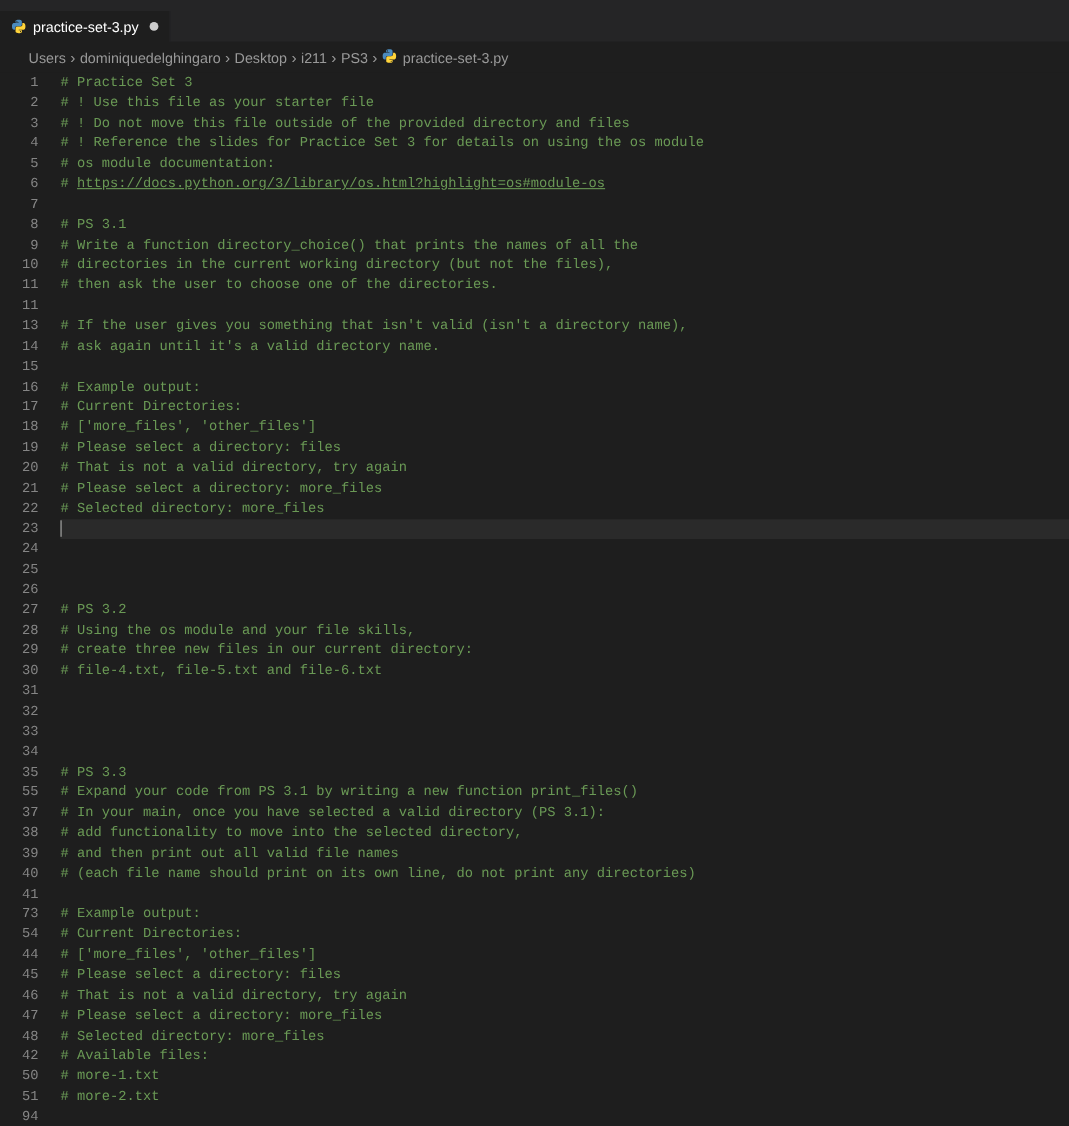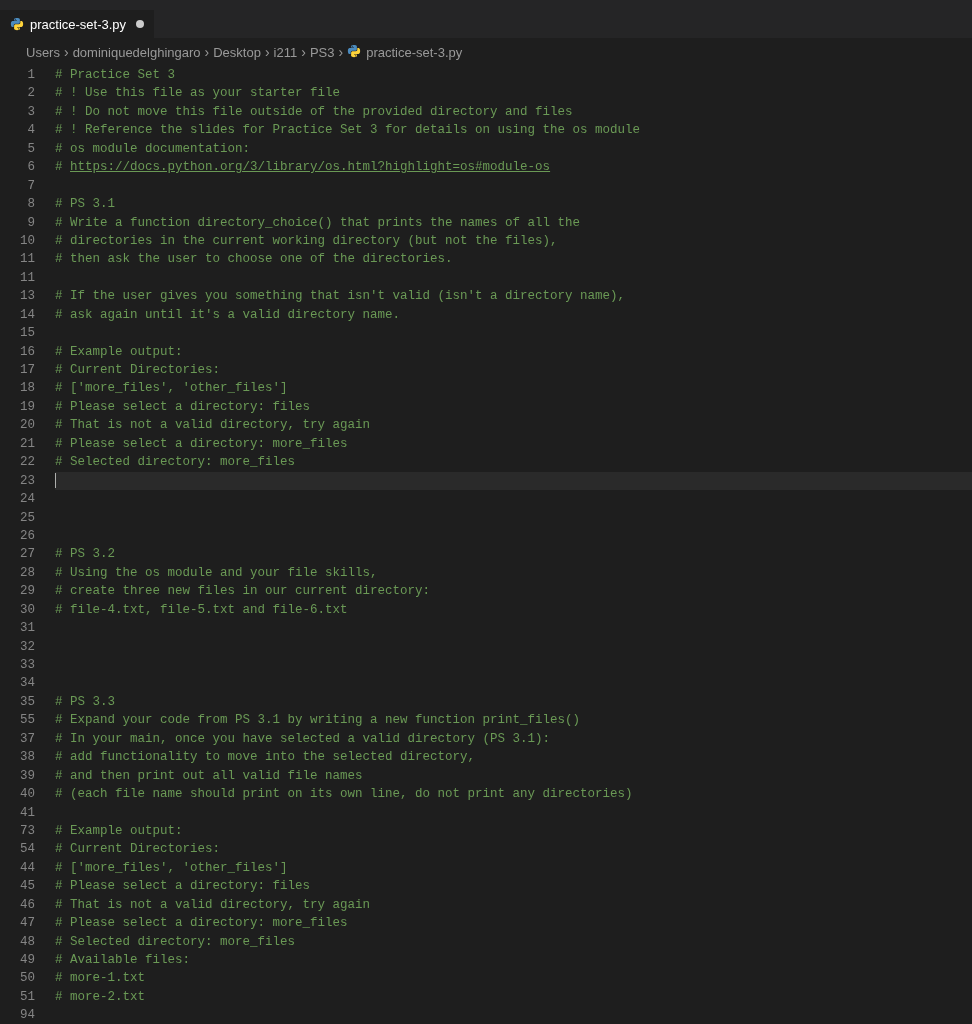--- a/index.html
+++ b/index.html
@@ -206,19 +206,19 @@
       <div class="line-num">39</div>
       <div class="line-num">40</div>
       <div class="line-num">41</div>
       <div class="line-num">73</div>
       <div class="line-num">54</div>
       <div class="line-num">44</div>
       <div class="line-num">45</div>
       <div class="line-num">46</div>
       <div class="line-num">47</div>
       <div class="line-num">48</div>
-      <div class="line-num">49</div>
+      <div class="line-num">42</div>
       <div class="line-num">50</div>
       <div class="line-num">51</div>
       <div class="line-num">94</div>
     </div>
   <div class="code" id="code"><div class="code-line"><span class="comment"># Practice Set 3</span></div><div class="code-line"><span class="comment"># ! Use this file as your starter file</span></div><div class="code-line"><span class="comment"># ! Do not move this file outside of the provided directory and files</span></div><div class="code-line"><span class="comment"># ! Reference the slides for Practice Set 3 for details on using the os module</span></div><div class="code-line"><span class="comment"># os module documentation:</span></div><div class="code-line"><span class="comment"># </span><span class="comment-link">https://docs.python.org/3/library/os.html?highlight=os#module-os</span></div><div class="code-line"></div><div class="code-line"><span class="comment"># PS 3.1</span></div><div class="code-line"><span class="comment"># Write a function directory_choice() that prints the names of all the</span></div><div class="code-line"><span class="comment"># directories in the current working directory (but not the files),</span></div><div class="code-line"><span class="comment"># then ask the user to choose one of the directories.</span></div><div class="code-line"></div><div class="code-line"><span class="comment"># If the user gives you something that isn't valid (isn't a directory name),</span></div><div class="code-line"><span class="comment"># ask again until it's a valid directory name.</span></div><div class="code-line"></div><div class="code-line"><span class="comment"># Example output:</span></div><div class="code-line"><span class="comment"># Current Directories:</span></div><div class="code-line"><span class="comment"># ['more_files', 'other_files']</span></div><div class="code-line"><span class="comment"># Please select a directory: files</span></div><div class="code-line"><span class="comment"># That is not a valid directory, try again</span></div><div class="code-line"><span class="comment"># Please select a directory: more_files</span></div><div class="code-line"><span class="comment"># Selected directory: more_files</span></div><div class="code-line current"><span class="cursor"></span></div><div class="code-line"></div><div class="code-line"></div><div class="code-line"></div><div class="code-line"><span class="comment"># PS 3.2</span></div><div class="code-line"><span class="comment"># Using the os module and your file skills,</span></div><div class="code-line"><span class="comment"># create three new files in our current directory:</span></div><div class="code-line"><span class="comment"># file-4.txt, file-5.txt and file-6.txt</span></div><div class="code-line"></div><div class="code-line"></div><div class="code-line"></div><div class="code-line"></div><div class="code-line"><span class="comment"># PS 3.3</span></div><div class="code-line"><span class="comment"># Expand your code from PS 3.1 by writing a new function print_files()</span></div><div class="code-line"><span class="comment"># In your main, once you have selected a valid directory (PS 3.1):</span></div><div class="code-line"><span class="comment"># add functionality to move into the selected directory,</span></div><div class="code-line"><span class="comment"># and then print out all valid file names</span></div><div class="code-line"><span class="comment"># (each file name should print on its own line, do not print any directories)</span></div><div class="code-line"></div><div class="code-line"><span class="comment"># Example output:</span></div><div class="code-line"><span class="comment"># Current Directories:</span></div><div class="code-line"><span class="comment"># ['more_files', 'other_files']</span></div><div class="code-line"><span class="comment"># Please select a directory: files</span></div><div class="code-line"><span class="comment"># That is not a valid directory, try again</span></div><div class="code-line"><span class="comment"># Please select a directory: more_files</span></div><div class="code-line"><span class="comment"># Selected directory: more_files</span></div><div class="code-line"><span class="comment"># Available files:</span></div><div class="code-line"><span class="comment"># more-1.txt</span></div><div class="code-line"><span class="comment"># more-2.txt</span></div><div class="code-line"></div></div>
 </div>
 
 </body></html>

